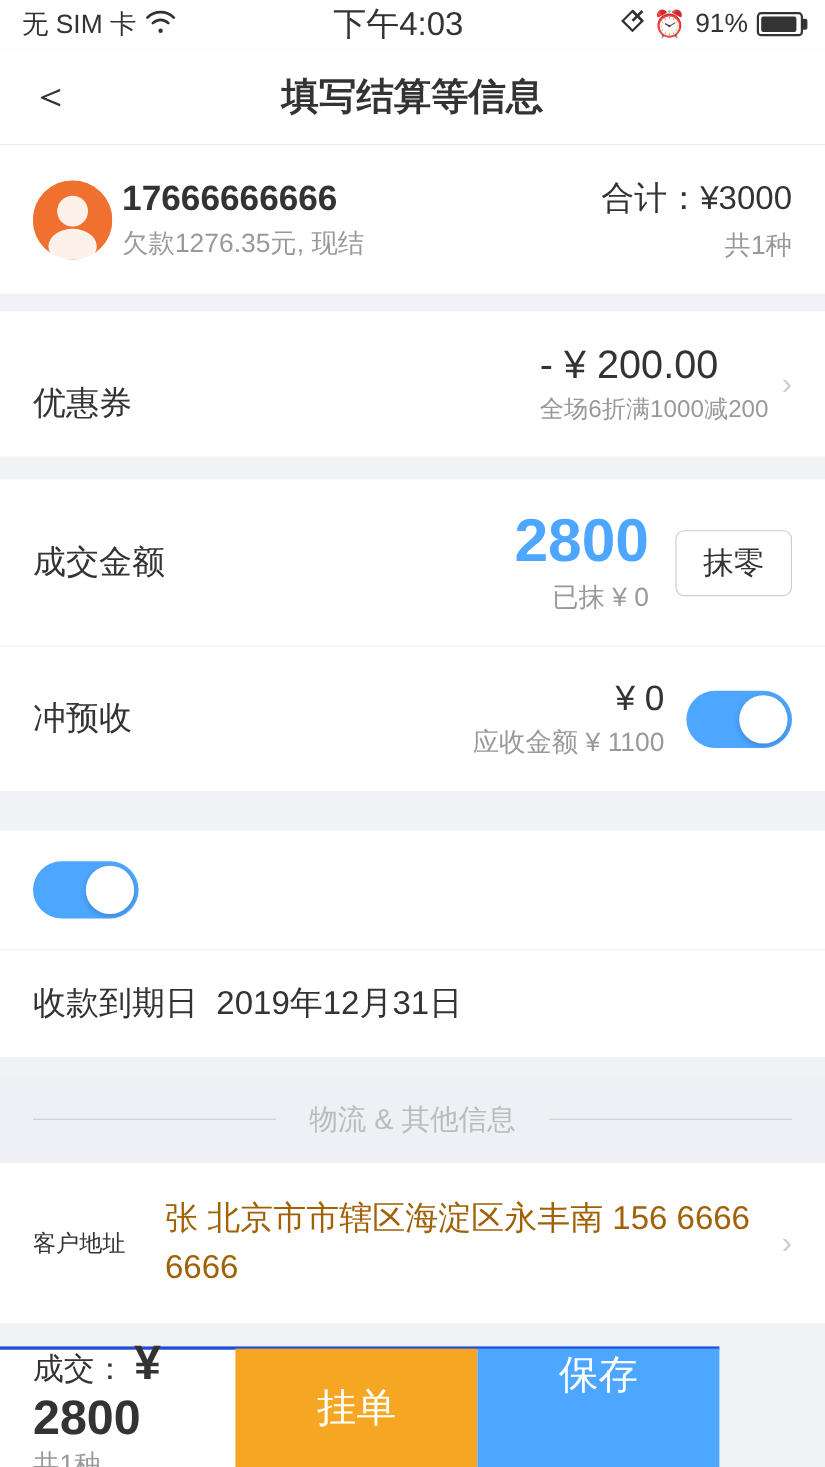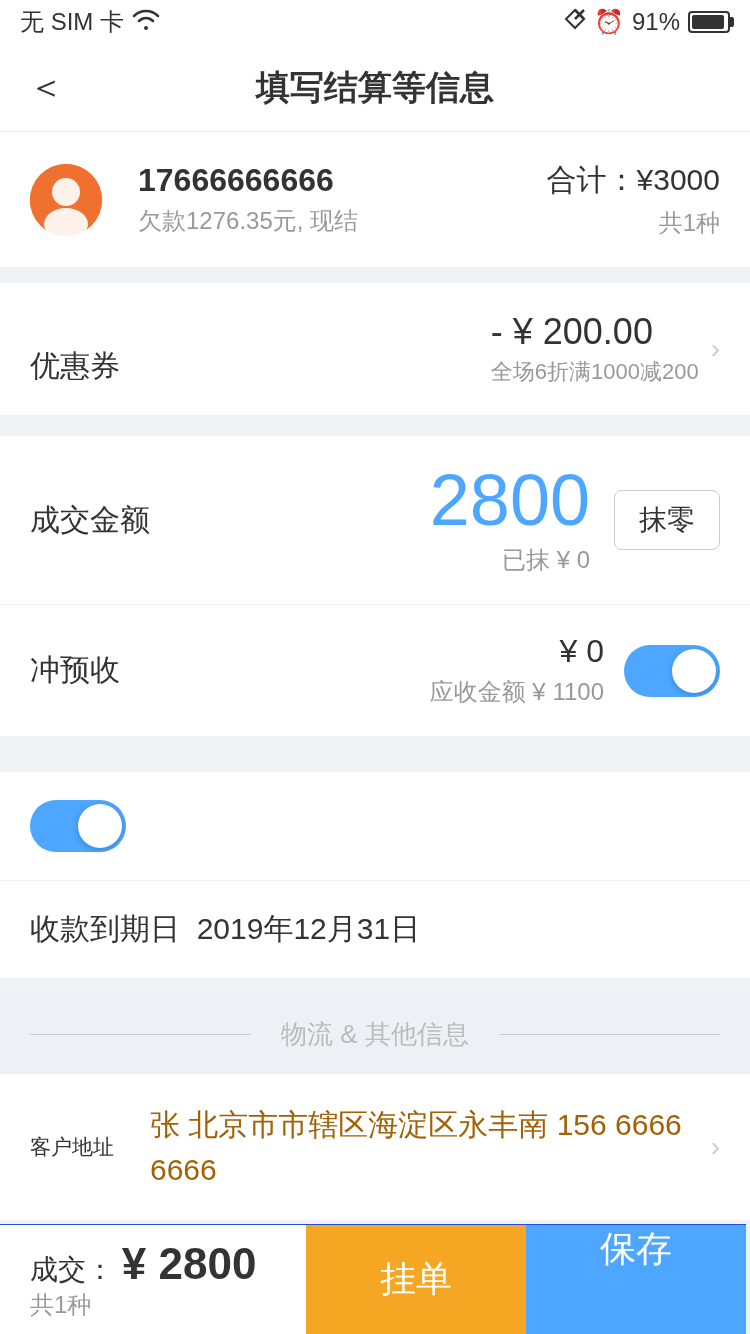--- a/index.html
+++ b/index.html
@@ -90,21 +90,21 @@
       background: #fff;
       padding: 28px 30px;
       display: flex;
       align-items: center;
       justify-content: space-between;
       margin-bottom: 16px;
     }
     .user-left {
       display: flex;
       align-items: center;
-      gap: 36px;
+      gap: 9px;
     }
     .avatar {
       width: 72px; height: 72px;
       border-radius: 50%;
       background: #f07030;
       display: flex;
       align-items: center;
       justify-content: center;
     }
     .user-phone { font-size: 32px; font-weight: 600; color: #333; }
@@ -146,21 +146,21 @@
       align-items: center;
       justify-content: space-between;
     }
     .amount-label { font-size: 30px; color: #333; }
     .amount-right {
       display: flex;
       align-items: center;
       gap: 24px;
     }
     .amount-value-wrap { text-align: right; }
-    .amount-value { font-size: 72px; font-weight: 400; color: #4da6ff; line-height: 1; }
+    .amount-value { font-size: 55px; font-weight: 700; color: #4da6ff; line-height: 1; }
     .amount-sub { font-size: 24px; color: #999; margin-top: 8px; }
     .round-btn {
       border: 1px solid #ccc;
       border-radius: 8px;
       padding: 10px 24px;
       font-size: 28px;
       color: #333;
       background: #fff;
       cursor: pointer;
     }
@@ -255,26 +255,26 @@
     .gray-area {
       height: 200px;
       background: #f0f2f5;
     }
 
     
     .bottom-bar {
       position: fixed;
       bottom: 0;
       left: 0;
-      width: 746px;
+      width: 654px;
       height: 110px;
       background: #fff;
       display: flex;
       align-items: center;
-      border-top: 1px solid #1d4ed8;
+      border-top: 3px solid #1d4ed8;
     }
     .bottom-deal {
       flex: 1;
       padding: 0 30px;
     }
     .bottom-deal-top { font-size: 28px; color: #333; }
     .bottom-deal-amount { font-size: 44px; font-weight: 600; color: #333; }
     .bottom-deal-count { font-size: 24px; color: #999; }
     .bottom-btn-hold {
       width: 220px;
@@ -307,20 +307,21 @@
   <div class="status-left">
     <span>无 SIM 卡</span>
     <span>
       <svg width="28" height="22" viewBox="0 0 28 22">
         <path d="M14 18a2 2 0 1 1 0 4 2 2 0 0 1 0-4z" fill="#333"></path>
         <path d="M7 13c1.9-1.9 4.5-3 7-3s5.1 1.1 7 3" stroke="#333" stroke-width="2.5" fill="none" stroke-linecap="round"></path>
         <path d="M2 8C5.4 4.6 9.5 3 14 3s8.6 1.6 12 5" stroke="#333" stroke-width="2.5" fill="none" stroke-linecap="round"></path>
       </svg>
     </span>
   </div>
+  <div class="status-center">下午4:03</div>
   <div class="status-right">
     <span>
       <svg width="22" height="22" viewBox="0 0 22 22">
         <path d="M11 2L20 11L11 20L2 11Z" fill="none" stroke="#333" stroke-width="2"></path>
         <path d="M11 2L20 11" stroke="#333" stroke-width="2.5"></path>
         <path d="M11 11L20 2" stroke="#333" stroke-width="2.5"></path>
       </svg>
     </span>
     <span>⏰</span>
     <span>91%</span>

